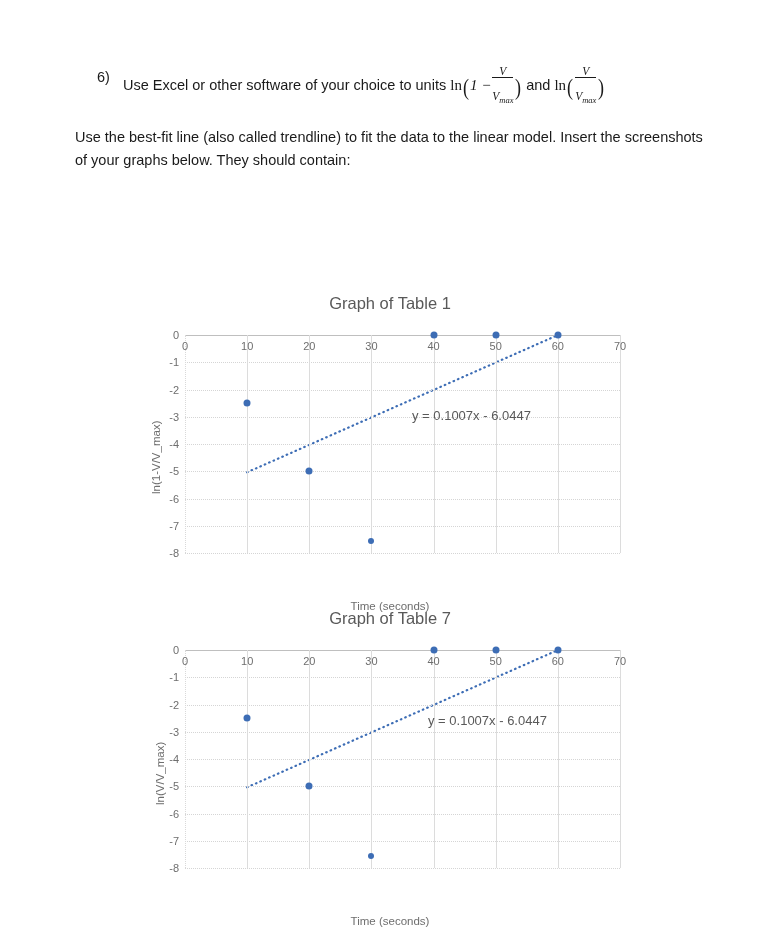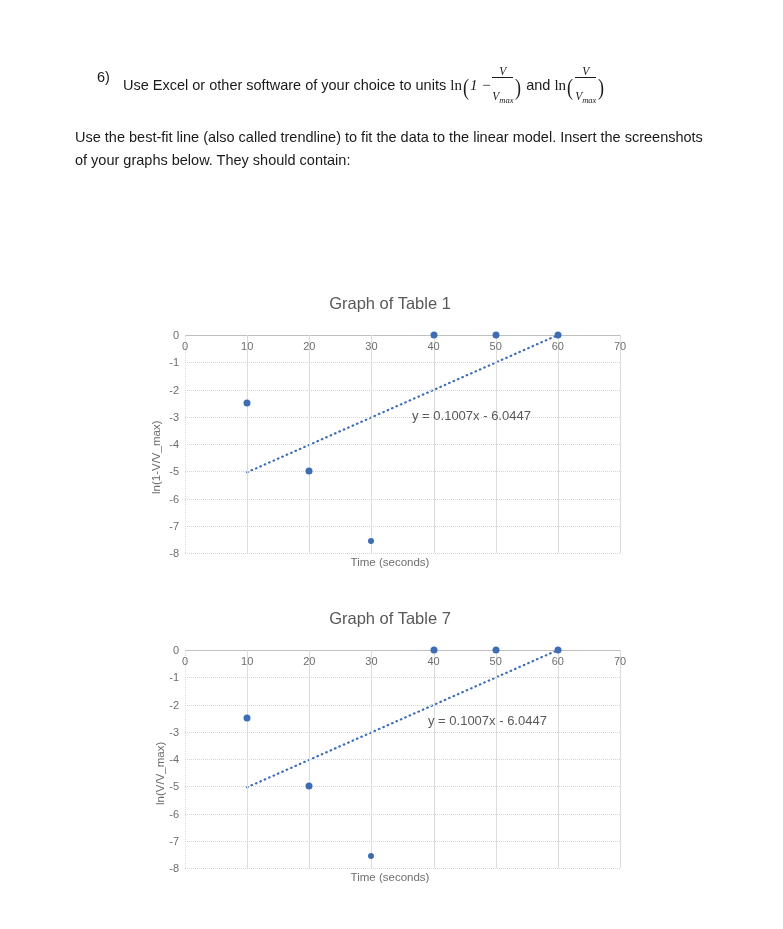--- a/index.html
+++ b/index.html
@@ -197,20 +197,21 @@
     white-space: nowrap;
   }
 
   .xaxis-title {
     position: absolute;
     width: 520px;
     left: 0;
     text-align: center;
     font-size: 11.5px;
     color: #6e6e6e;
+    margin-top: 44px;
   }
   .yaxis-title {
     position: absolute;
     font-size: 11.5px;
     color: #6e6e6e;
     transform-origin: left top;
     transform: rotate(-90deg);
     white-space: nowrap;
   }
 </style>

